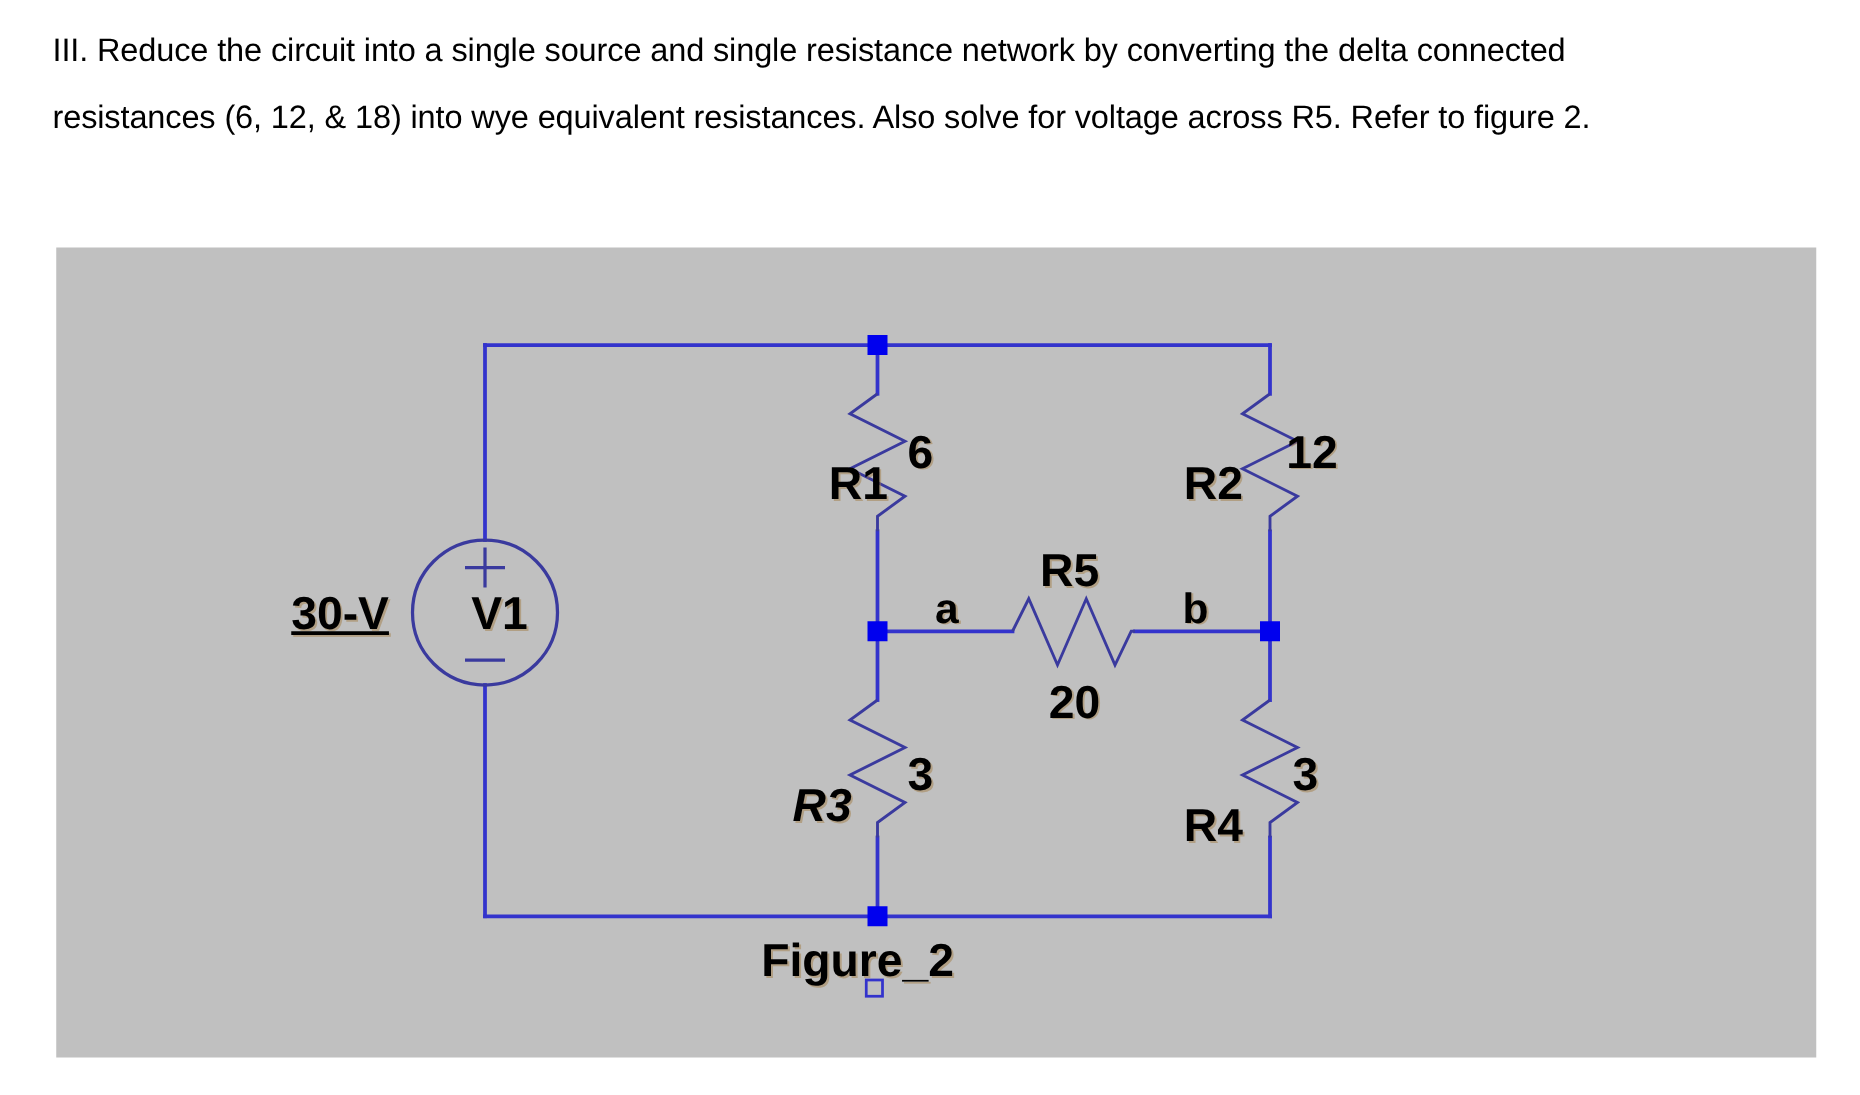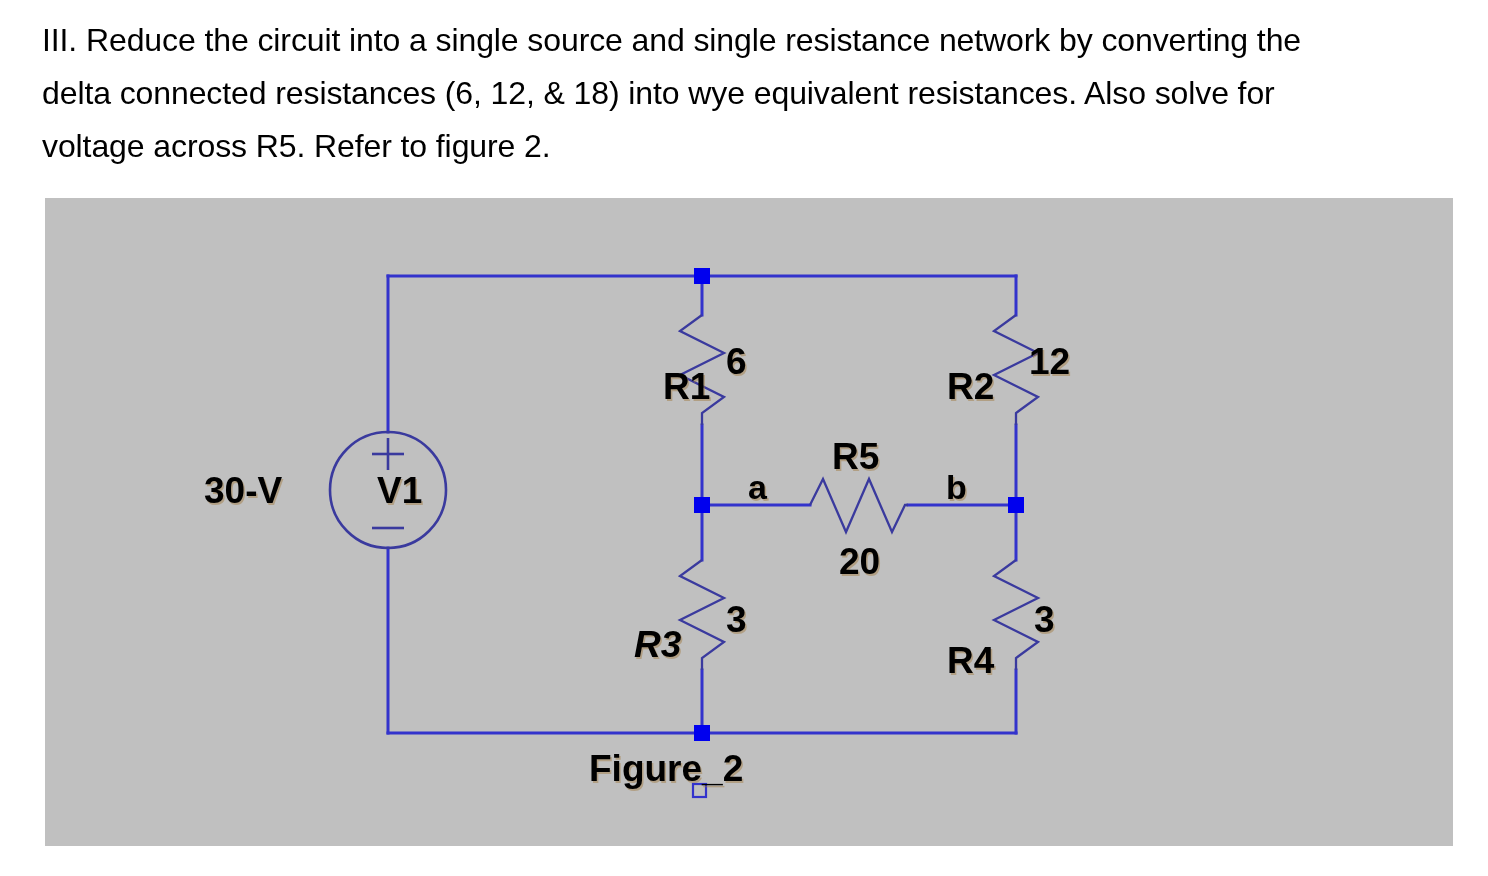--- a/index.html
+++ b/index.html
@@ -14,21 +14,21 @@
     font-family: "Liberation Sans", sans-serif;
     overflow: hidden;
   }
 
   
   #problem-statement {
     position: absolute;
     left: 42px;
     top: 14px;
     width: 1330px;
-    font-size: 32px;
+    font-size: 26px;
     line-height: 53px;
     color: #000000;
     font-weight: 400;
     letter-spacing: -0.1px;
   }
 
   
   #figure-panel {
     position: absolute;
     left: 45px;
@@ -117,21 +117,21 @@
     <g fill="#0000ee">
       <rect x="649" y="70" width="16" height="16"></rect>
       <rect x="649" y="299" width="16" height="16"></rect>
       <rect x="963" y="299" width="16" height="16"></rect>
       <rect x="649" y="527" width="16" height="16"></rect>
     </g>
 
     <rect x="648" y="586" width="13" height="13" fill="none" stroke="#3333cc" stroke-width="2.2"></rect>
   </svg>
 
-  <div class="clabel lbl-big" style="left:159px; top:274px;">30-V</div>
+  <div class="clabel lbl-big" style="left:188px; top:274px;text-decoration:underline;">30-V</div>
 
   <div class="clabel lbl-big" style="left:320px; top:274px;margin-left:12px;">V1</div>
 
   <div class="clabel lbl-big" style="left:618px; top:170px;">R1</div>
   <div class="clabel lbl-big" style="left:681px; top:145px;">6</div>
 
   <div class="clabel lbl-big" style="left:902px; top:170px;">R2</div>
   <div class="clabel lbl-big" style="left:984px; top:145px;">12</div>
 
   <div class="clabel lbl-big" style="left:589px; top:428px;font-style:italic;">R3</div>
@@ -139,15 +139,15 @@
 
   <div class="clabel lbl-big" style="left:902px; top:444px;">R4</div>
   <div class="clabel lbl-big" style="left:989px; top:403px;">3</div>
 
   <div class="clabel lbl-big" style="left:787px; top:240px;">R5</div>
   <div class="clabel lbl-big" style="left:794px; top:345px;">20</div>
 
   <div class="clabel lbl-node" style="left:703px; top:272px;">a</div>
   <div class="clabel lbl-node" style="left:901px; top:272px;">b</div>
 
-  <div class="clabel lbl-fig" style="left:544px; top:552px;text-align:right;">Figure_2</div>
+  <div class="clabel lbl-fig" style="left:564px; top:552px;text-align:right;">Figure_2</div>
 
 </div>
 
 </body></html>

